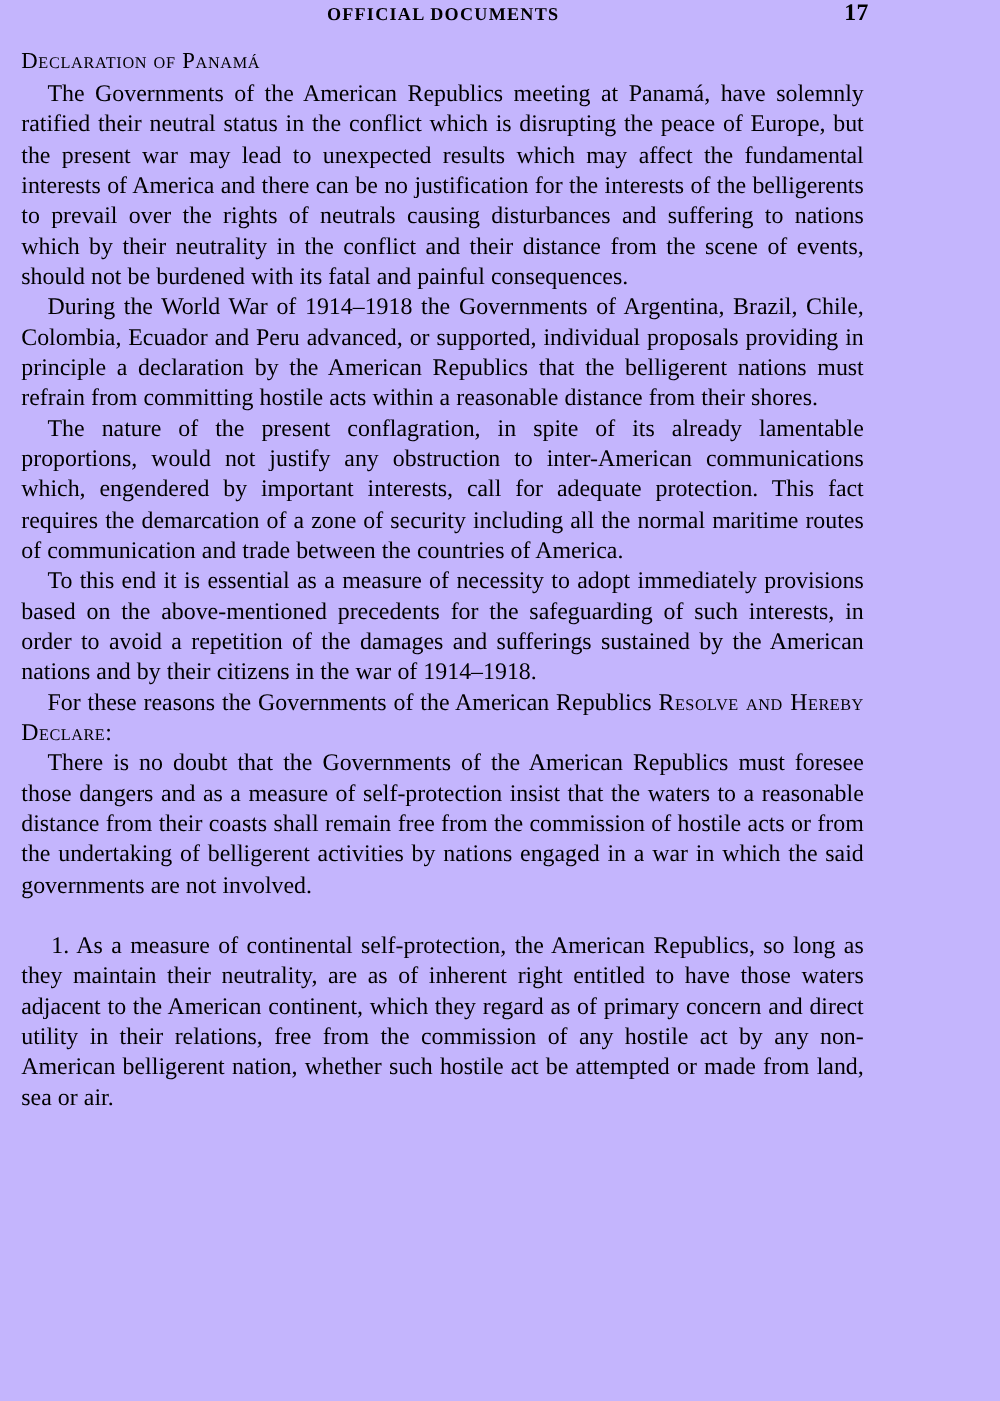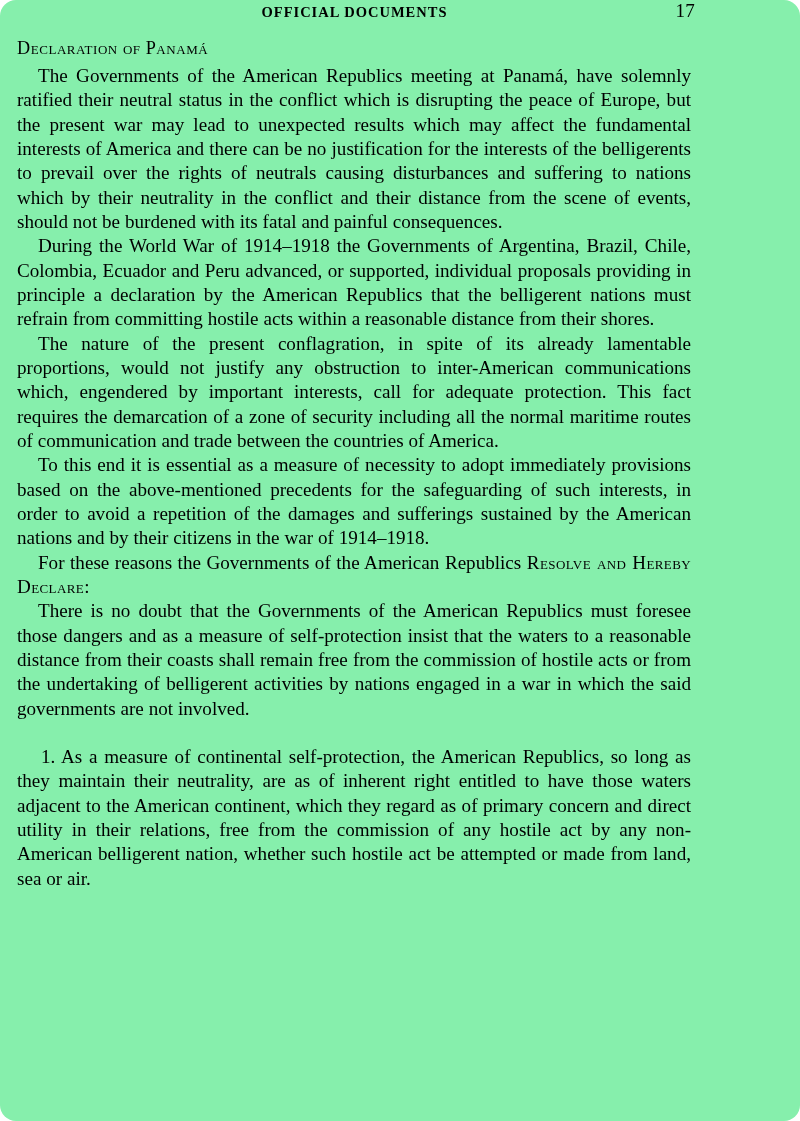--- a/index.html
+++ b/index.html
@@ -14,22 +14,21 @@
     overflow: hidden;
     font-family: "Liberation Serif", "DejaVu Serif", serif;
     color: #000000;
     -webkit-font-smoothing: antialiased;
   }
 
   .page {
     position: relative;
     width: 800px;
     height: 1121px;
-    background: #86efac;
-    border-radius: 16px;
+    background: #c4b5fd;
   }
 
   
   .running-head {
     position: absolute;
     left: 17px;
     top: 3px;
     width: 674px;
     height: 20px;
   }
@@ -43,21 +42,21 @@
     font-weight: bold;
     letter-spacing: 1.0px;
     line-height: 18px;
     text-indent: 1.0px;
   }
   .running-head-folio {
     position: absolute;
     right: -4px;
     top: -2px;
     font-size: 19px;
-    font-weight: normal;
+    font-weight: bold;
     line-height: 20px;
     letter-spacing: 0.3px;
     text-align: right;
   }
 
   
   .textblock {
     position: absolute;
     left: 17px;
     top: 36px;

